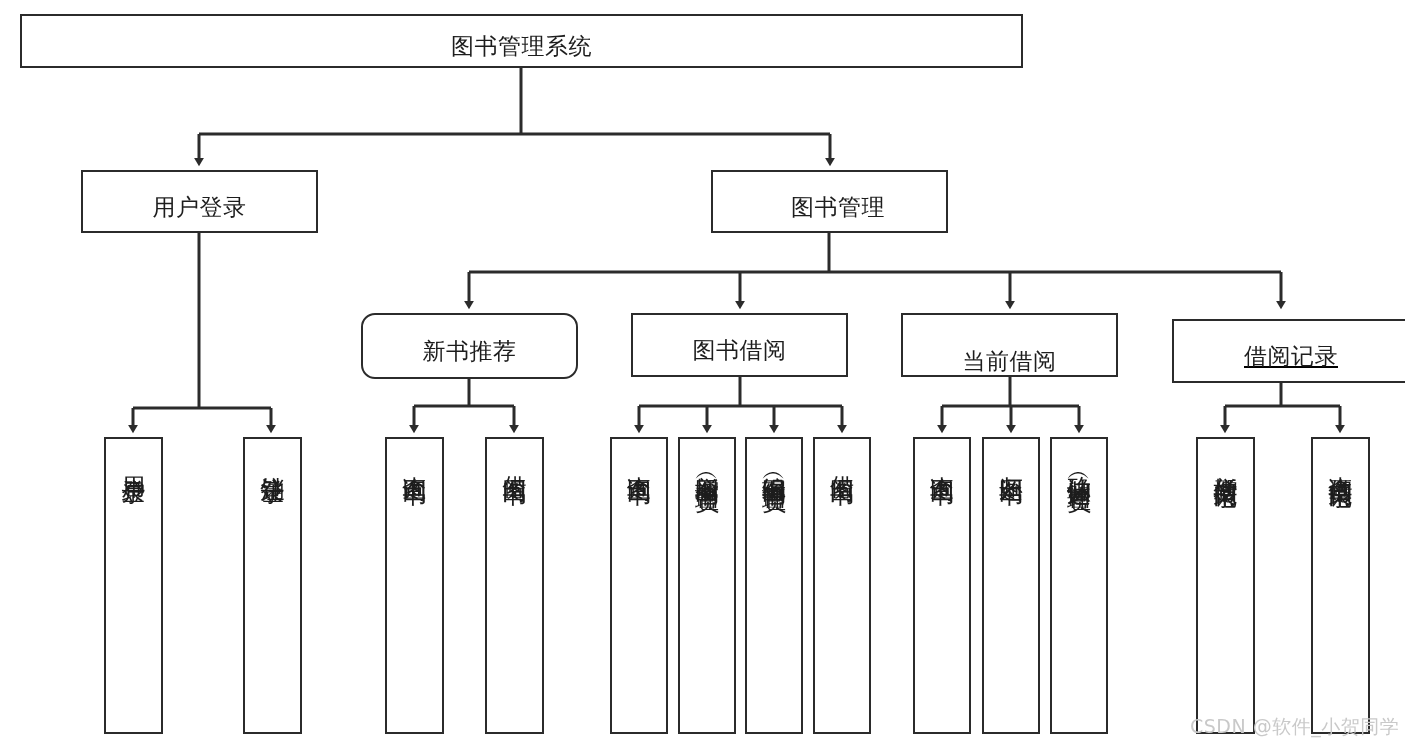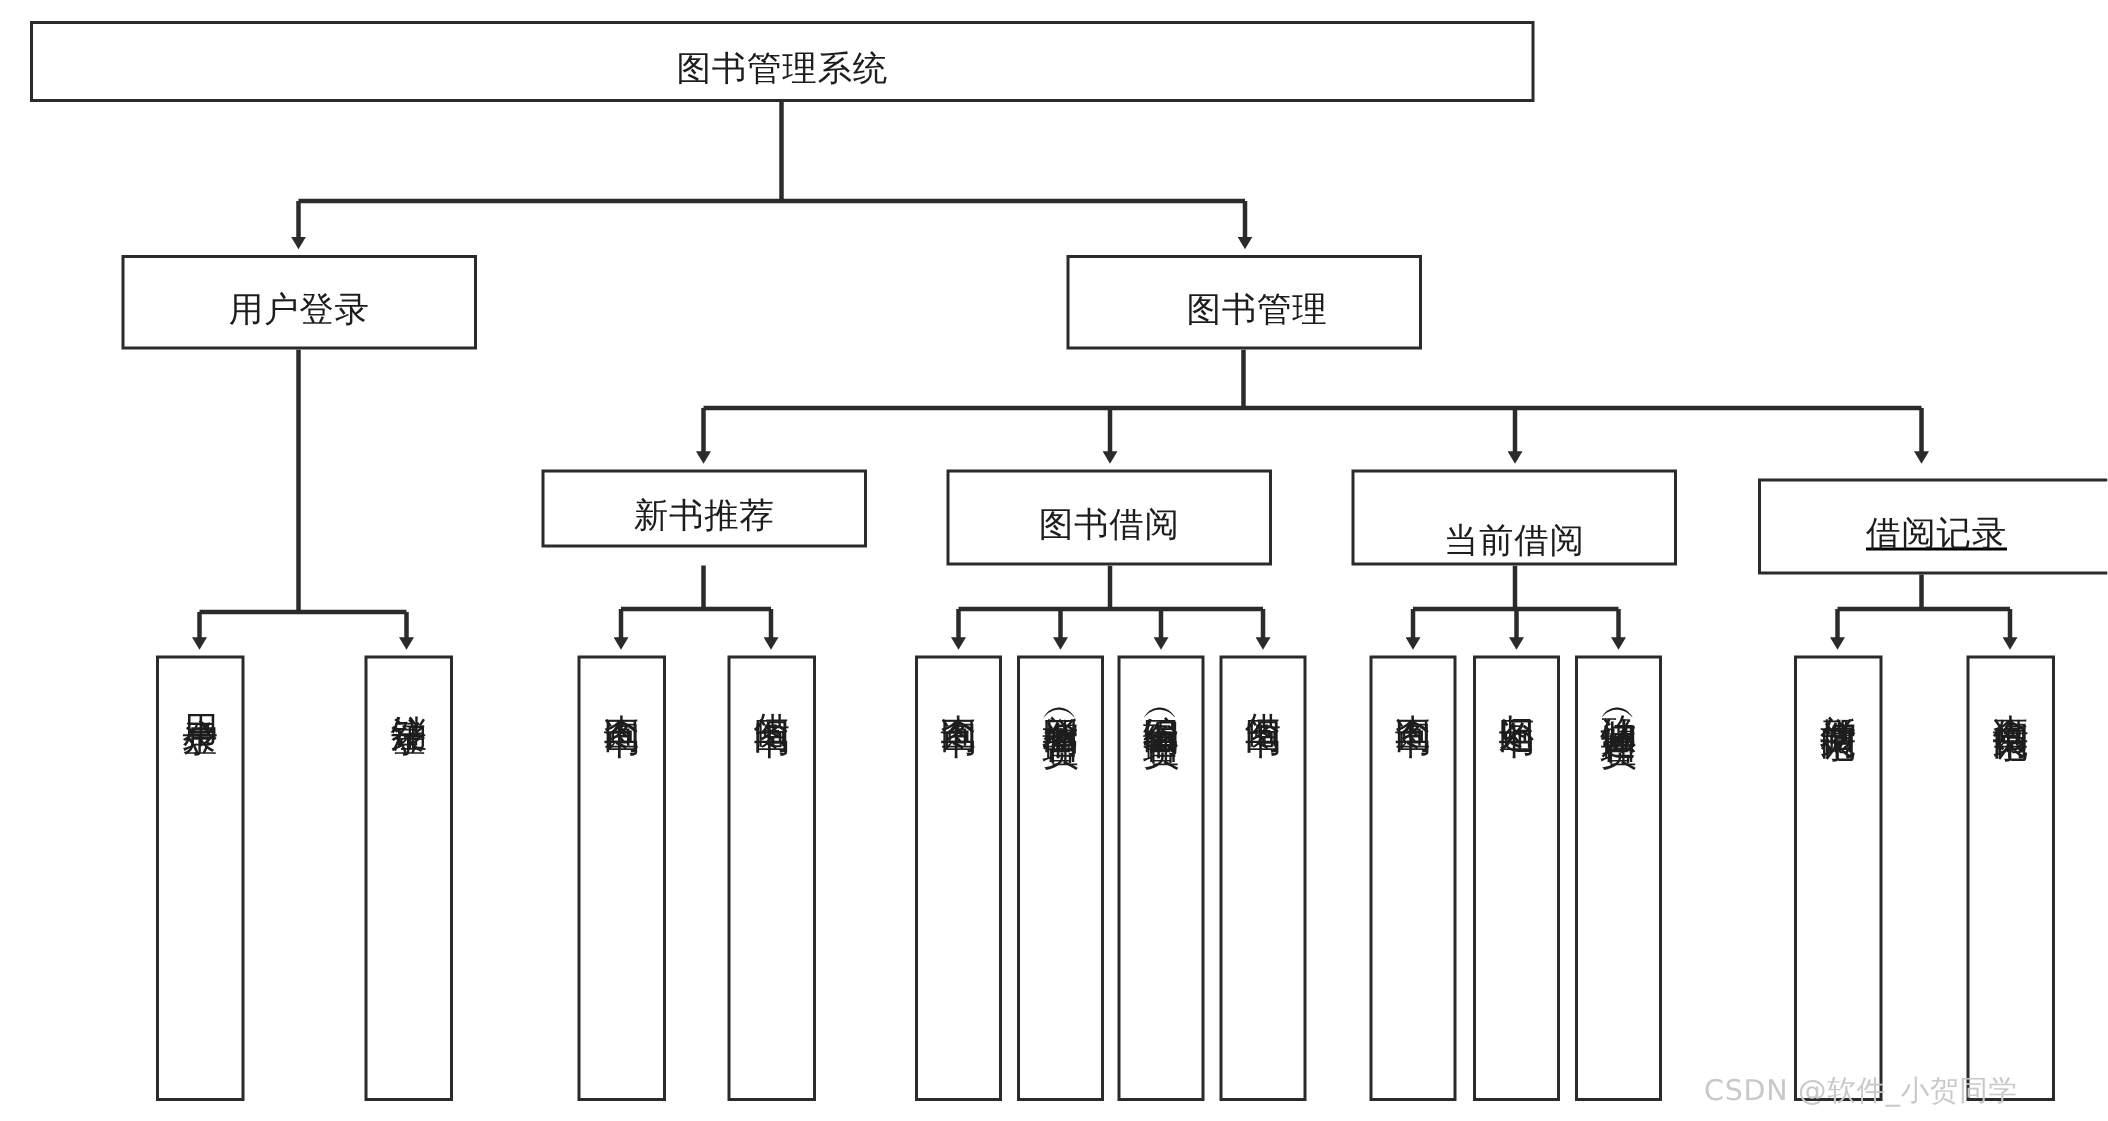--- a/index.html
+++ b/index.html
@@ -125,21 +125,21 @@
     <span class="node-label">图书管理系统</span>
   </div>
 
   <div class="node horizontal" style="left:81px; top:170px; width:237px; height:63px;">
     <span class="node-label">用户登录</span>
   </div>
   <div class="node horizontal" style="left:711px; top:170px; width:237px; height:63px;padding-left:17px;">
     <span class="node-label">图书管理</span>
   </div>
 
-  <div class="node horizontal" style="left:361px; top:313px; width:217px; height:52px;">
+  <div class="node horizontal" style="left:361px; top:313px; width:217px; height:66px;border-radius:14px;">
     <span class="node-label">新书推荐</span>
   </div>
   <div class="node horizontal" style="left:631px; top:313px; width:217px; height:64px;">
     <span class="node-label">图书借阅</span>
   </div>
   <div class="node horizontal" style="left:901px; top:313px; width:217px; height:64px;align-items:flex-end;">
     <span class="node-label">当前借阅</span>
   </div>
   <div class="node horizontal" style="left:1172px; top:319px; width:238px; height:64px;text-decoration:underline;">
     <span class="node-label">借阅记录</span>
@@ -182,15 +182,15 @@
     <span class="node-label">确认归还（管理员）</span>
   </div>
 
   <div class="node vertical" style="left:1196px; top:437px; width:59px; height:297px;">
     <span class="node-label">新增借阅记录</span>
   </div>
   <div class="node vertical" style="left:1311px; top:437px; width:59px; height:297px;">
     <span class="node-label">查询借阅记录</span>
   </div>
 
-  <div class="watermark" style="left:1136px; top:714px;">CSDN @软件_小贺同学</div>
+  <div class="watermark" style="left:1190px; top:714px;">CSDN @软件_小贺同学</div>
 
 </div>
 
 </body></html>

